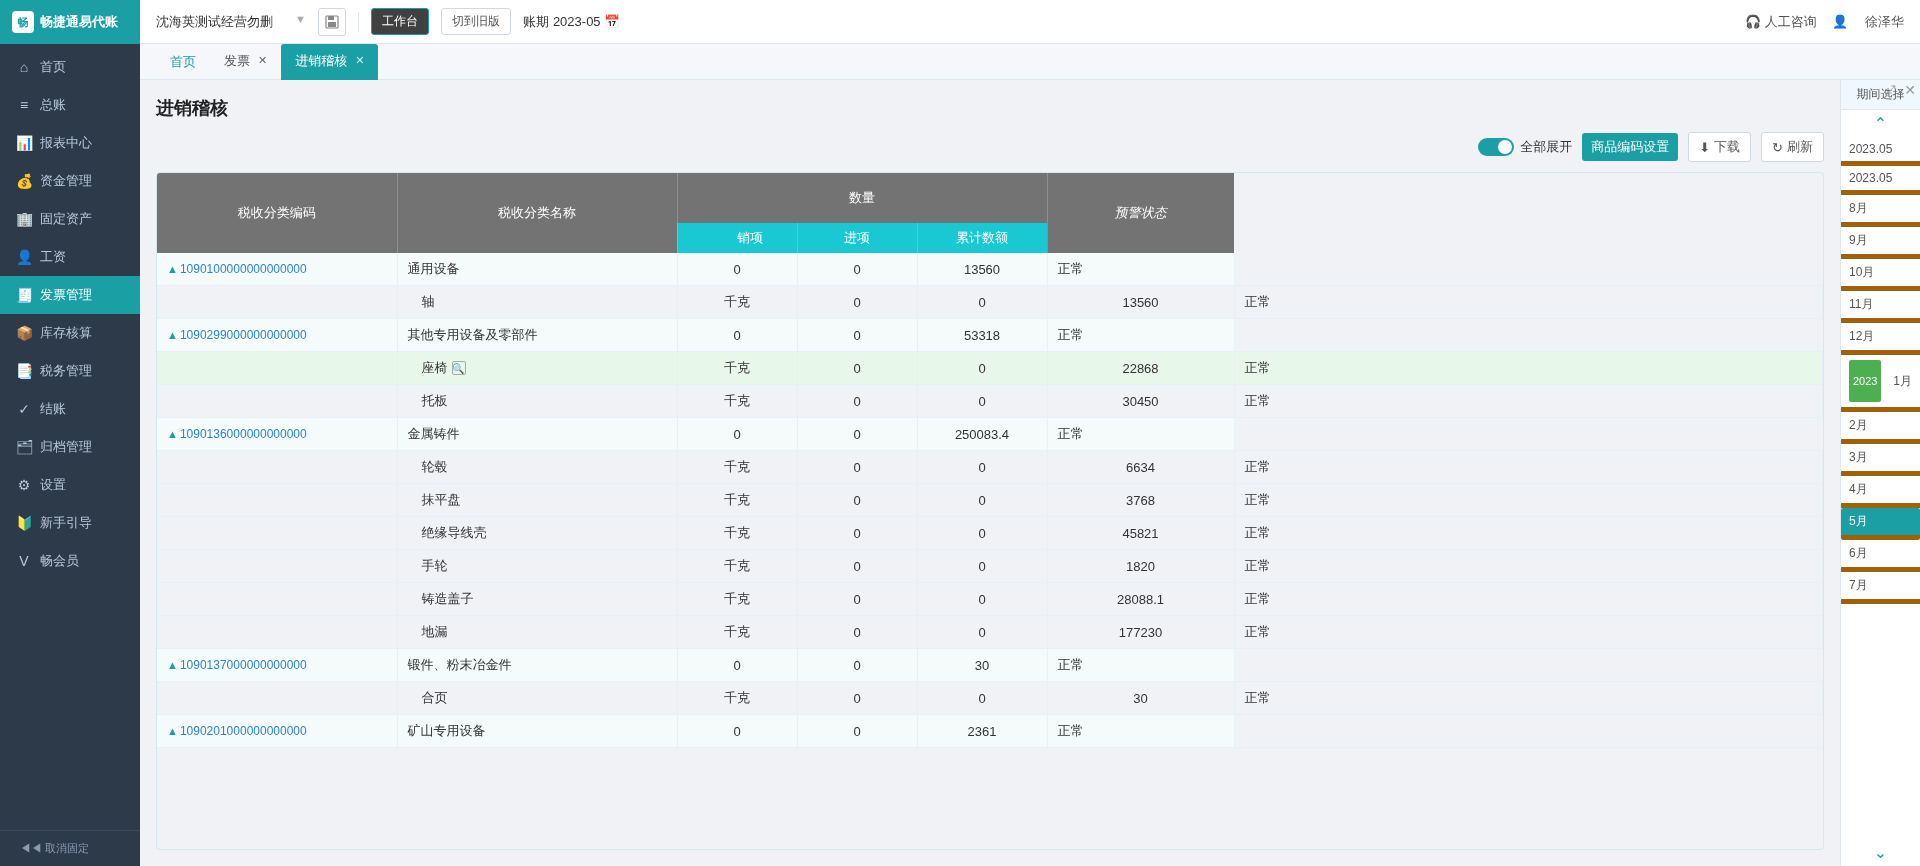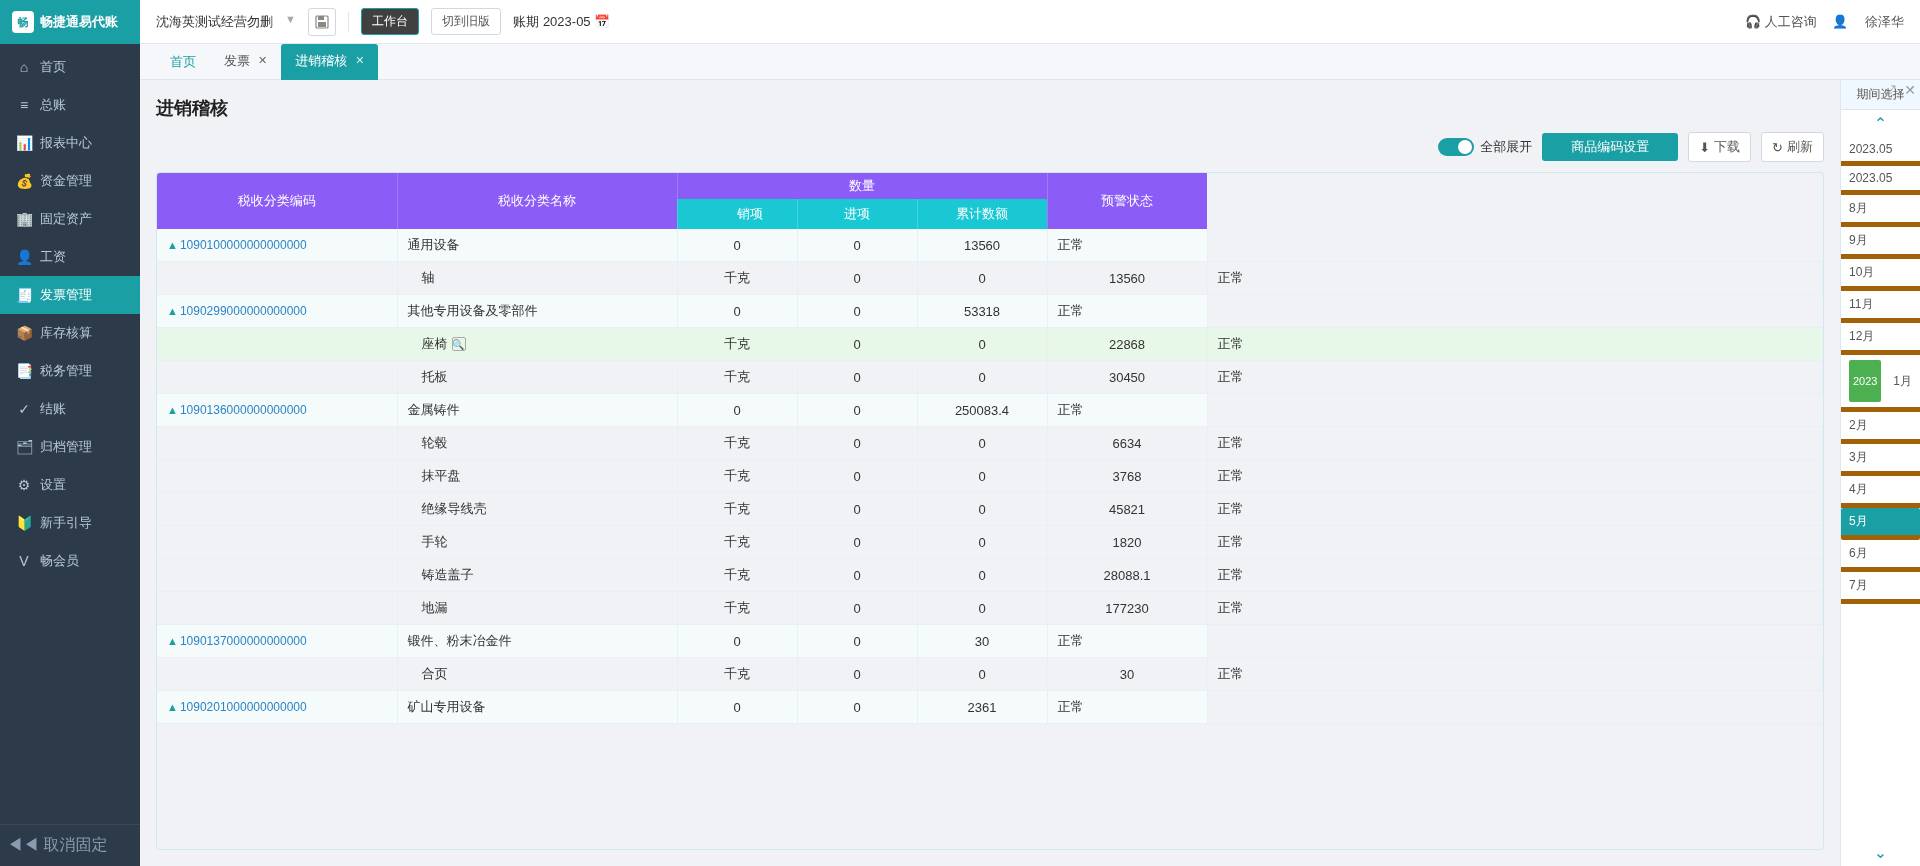--- a/index.html
+++ b/index.html
@@ -40,43 +40,43 @@
       display: flex; align-items: center; gap: 8px;
       padding: 10px 16px;
       cursor: pointer;
       color: #b8c8d8;
       font-size: 13px;
       transition: background 0.15s;
     }
     .sidebar-item.active { background: #1a9fa5; color: #fff; }
     .sidebar-item .nav-icon { font-size: 14px; width: 16px; text-align: center; }
     .sidebar-footer {
-      padding: 10px 7px;
+      padding: 10px 20px;
       border-top: 1px solid #3a4a5a;
       display: flex; align-items: center; gap: 6px;
       color: #8a9ab0;
-      font-size: 16px;
+      font-size: 11px;
       cursor: pointer;
     }
 
     
     .main { flex: 1; display: flex; flex-direction: column; overflow: hidden; }
 
     
     .topbar {
       background: #fff;
       border-bottom: 1px solid #e0e6ed;
       display: flex;
       align-items: center;
       padding: 0 16px;
       height: 44px;
       gap: 12px;
     }
     .company-selector {
-      display: flex; align-items: flex-start; gap: 12px;
+      display: flex; align-items: flex-start; gap: 22px;
       color: #333;
       font-size: 13px;
       cursor: pointer;
       max-width: 200px;
     }
     .company-name { color: #333; font-size: 13px; }
     .topbar-divider { width: 1px; height: 20px; background: #e0e6ed; }
     .topbar-btn {
       border: 1px solid #d0d8e4;
       background: #fff;
@@ -164,21 +164,21 @@
       border-radius: 50%;
       position: absolute;
       top: 2px; right: 2px;
       transition: left 0.2s;
     }
     .btn-product-code {
       background: #1a9fa5;
       color: #fff;
       border: none;
       border-radius: 3px;
-      padding: 5px 29px;
+      padding: 5px 9px;
       font-size: 13px;
       cursor: pointer;
     }
     .btn-download, .btn-refresh {
       background: #fff;
       border: 1px solid #d0d8e4;
       border-radius: 3px;
       padding: 5px 10px;
       font-size: 13px;
       cursor: pointer;
@@ -187,23 +187,23 @@
     }
 
     
     .table-container { flex: 1; overflow: auto; border: 1px solid #d0e8ee; border-radius: 4px; }
     table {
       width: 100%;
       border-collapse: collapse;
       font-size: 13px;
     }
     thead tr th {
-      background: #8b5cf6;
+      background: #737373;
       color: #fff;
-      padding: 4px 10px;
+      padding: 16px 10px;
       text-align: center;
       font-weight: normal;
       border-right: 1px solid rgba(255,255,255,0.2);
       white-space: nowrap;
     }
     thead tr.sub-header th {
       background: #1ac8d4;
       padding: 6px 10px;
     }
     tbody tr { border-bottom: 1px solid #e8f0f5; }
@@ -436,21 +436,21 @@
         </button>
       </div>
 
       <div class="table-container">
         <table>
           <thead>
             <tr>
               <th rowspan="2" style="width:240px;">税收分类编码</th>
               <th rowspan="2" style="width:280px;">税收分类名称</th>
               <th colspan="3">数量</th>
-              <th rowspan="2" style="width:160px;">预警状态</th>
+              <th rowspan="2" style="width:187px;font-style:italic;">预警状态</th>
             </tr>
             <tr class="sub-header">
               <th style="width:120px;padding-left:36px;">销项</th>
               <th style="width:120px;">进项</th>
               <th style="width:130px;margin-left:37px;">累计数额</th>
             </tr>
           </thead>
           <tbody id="table-body">
           <tr class="group-row">
       <td class="code-cell">

